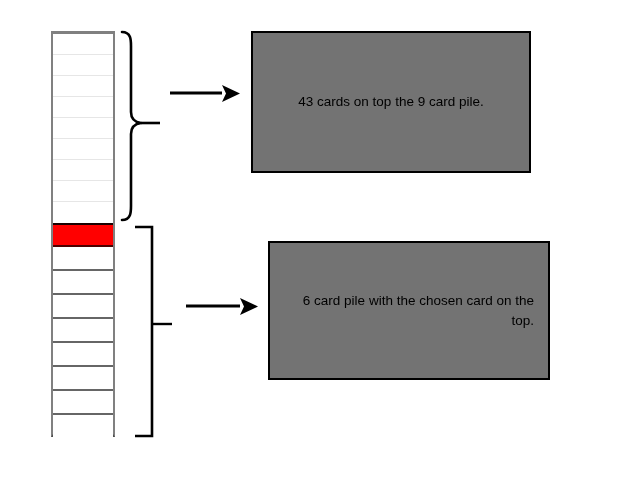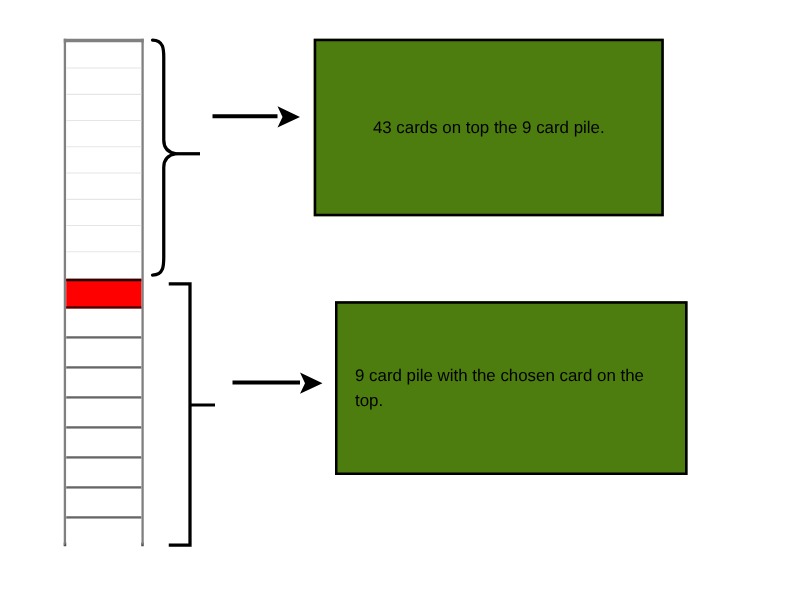--- a/index.html
+++ b/index.html
@@ -68,25 +68,25 @@
     background: #ff0000;
     border-top: 2px solid #1a0000;
     border-bottom: 2px solid #4d0000;
   }
 
   
   .text-box {
     position: absolute;
     box-sizing: border-box;
     border: 2px solid #000000;
-    background: #4d7c0f;
+    background: #737373;
     display: flex;
     align-items: center;
     justify-content: center;
-    text-align: left;
+    text-align: right;
     padding: 6px 14px;
   }
   .text-box .box-text {
     font-family: "Liberation Sans", sans-serif;
     font-size: 13.5px;
     color: #000000;
     line-height: 1.45;
   }
   #box-top {
     left: 251px;
@@ -156,16 +156,16 @@
 
     <line x1="186" y1="306" x2="240" y2="306" stroke="#000000" stroke-width="3.2" stroke-linecap="butt"></line>
     <polygon points="240,298 258,306.5 240,315 244,306.5" fill="#000000"></polygon>
   </svg>
 
   <div class="text-box" id="box-top">
     <span class="box-text">43 cards on top the 9 card pile.</span>
   </div>
 
   <div class="text-box" id="box-bottom">
-    <span class="box-text">9 card pile with the chosen card on the top.</span>
+    <span class="box-text">6 card pile with the chosen card on the top.</span>
   </div>
 
 </div>
 
 </body></html>

